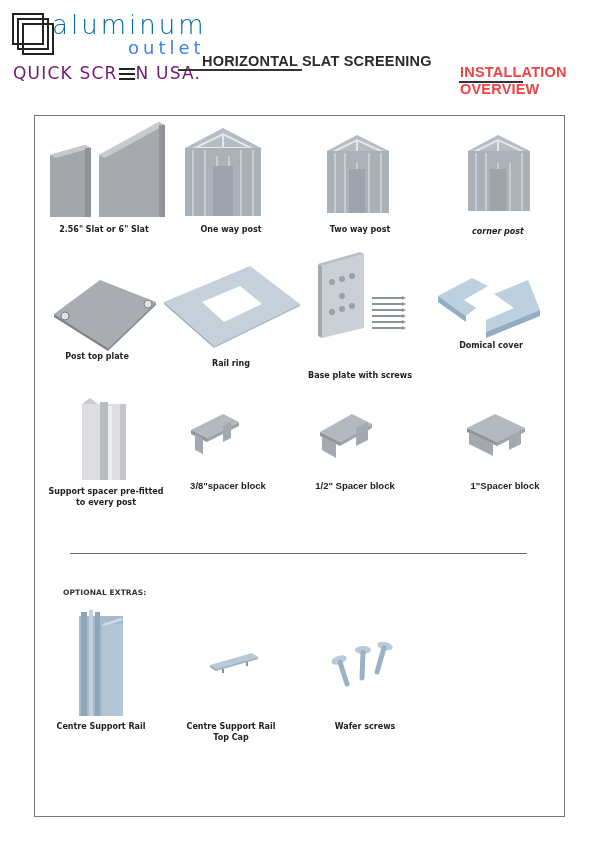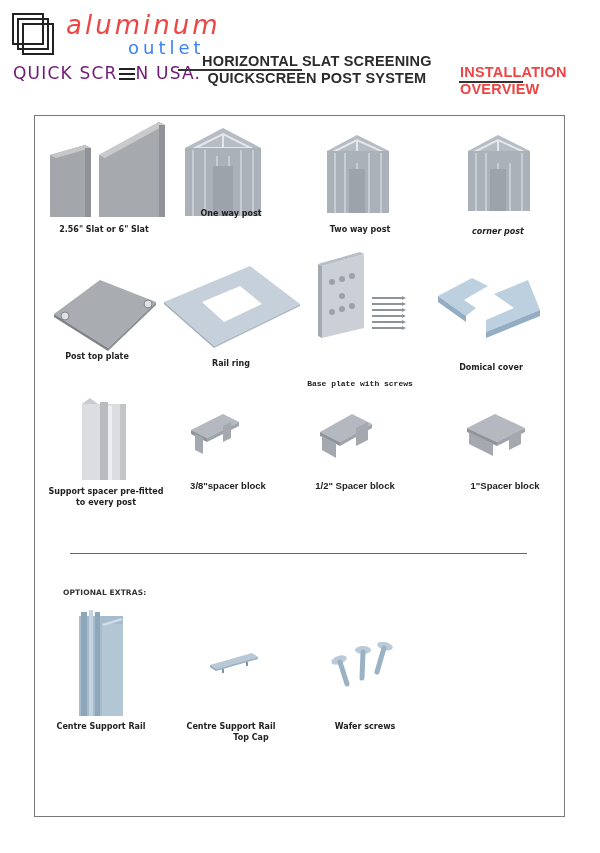--- a/index.html
+++ b/index.html
@@ -1,25 +1,25 @@
 <!DOCTYPE html>
 <html><head>
 <meta charset="utf-8">
 <style>
   html, body { margin:0; padding:0; background:#ffffff; }
   body { width:600px; height:853px; position:relative; overflow:hidden; font-family:"DejaVu Sans", sans-serif; color:#222; }
   .abs { position:absolute; }
   
   .logo-mark { left:12px; top:13px; width:44px; height:44px; }
-  .brand-word1 { left:66px; top:10px; font-family:"DejaVu Sans", sans-serif; font-size:26px; font-weight:300; letter-spacing:3px; color:#ef4444; line-height:30px;font-style:italic; }
+  .brand-word1 { left:52px; top:10px; font-family:"DejaVu Sans", sans-serif; font-size:26px; font-weight:300; letter-spacing:3px; color:#0369a1; line-height:30px; }
   .brand-word2 { left:128px; top:38px; font-family:"DejaVu Sans", sans-serif; font-size:18px; letter-spacing:4px; color:#3b82f6; line-height:20px; }
   .qs-brand { left:13px; top:63px; font-family:"DejaVu Sans", sans-serif; font-size:17px; letter-spacing:1.2px; color:#701a75; line-height:20px; white-space:nowrap; }
   .qs-brand .eq { display:inline-block; width:16px; height:12px; vertical-align:-1px; margin:0 1px; border-top:2px solid #222; border-bottom:2px solid #222; position:relative; box-sizing:border-box; }
   .qs-brand .eq::after { content:""; position:absolute; left:0; right:0; top:3px; border-top:2px solid #222; }
-  .title-block { left:202px; top:53px; font-family:"Liberation Sans", sans-serif; font-weight:bold; font-size:14.5px; line-height:17px; color:#2b2b2b; letter-spacing:0.2px;text-align:center; }
+  .title-block { left:202px; top:53px; font-family:"Liberation Sans", sans-serif; font-weight:bold; font-size:14.5px; line-height:17px; color:#2b2b2b; letter-spacing:0.2px; }
   .title-block div { white-space:nowrap; }
   .title-rule { left:178px; top:69px; width:124px; height:0; border-top:2px solid #333; }
   .install-block { left:460px; top:64px; font-family:"Liberation Sans", sans-serif; font-weight:bold; font-size:14.5px; line-height:17px; color:#ef4444; letter-spacing:0.2px; }
   .install-rule { left:459px; top:81px; width:64px; border-top:2px solid #333; }
   
   .frame { left:34px; top:115px; width:531px; height:702px; border:1.5px solid #777; box-sizing:border-box; }
   .divider { left:70px; top:553px; width:457px; border-top:1.5px solid #666; }
   .section-label { font-family:"DejaVu Sans", sans-serif; font-weight:bold; font-size:7.5px; color:#333; letter-spacing:0.1px;text-align:center; }
   .cap { position:absolute; font-family:"DejaVu Sans", sans-serif; font-weight:bold; font-size:8px; color:#222; text-align:center; line-height:11px; white-space:nowrap; transform:translateX(-50%); }
   .cap2 { font-family:"Liberation Sans", sans-serif; font-size:9.5px; }
@@ -39,21 +39,20 @@
 <div class="abs brand-word1">aluminum</div>
 <div class="abs brand-word2">outlet</div>
 
 <div class="abs qs-brand">
   <span>QUICK SCR</span><span class="eq"></span><span>N USA.</span>
 </div>
 
 <div class="abs title-rule"></div>
 <div class="abs title-block">
   <div>HORIZONTAL SLAT SCREENING</div>
-  <div>QUICKSCREEN POST SYSTEM</div>
 </div>
 
 <div class="abs install-block">
   <div>INSTALLATION</div>
   <div>OVERVIEW</div>
 </div>
 <div class="abs install-rule"></div>
 
 <div class="abs frame"></div>
 
@@ -78,21 +77,21 @@
         <line x1="10" y1="24" x2="10" y2="90"></line>
         <line x1="22" y1="24" x2="22" y2="90"></line>
         <line x1="34" y1="30" x2="34" y2="90"></line>
         <line x1="46" y1="30" x2="46" y2="90"></line>
         <line x1="58" y1="24" x2="58" y2="90"></line>
         <line x1="70" y1="24" x2="70" y2="90"></line>
       </g>
     <rect x="30" y="40" width="20" height="50" fill="#9ca3aa"></rect>
   </svg>
 </div>
-<div class="cap" style="left:231px;top:208px;">One way post</div>
+<div class="cap" style="left:231px;top:224px;">One way post</div>
 
 <div class="item" style="left:325px;top:133px;">
   <svg width="66" height="82" viewBox="0 0 66 82">
     <polygon points="2,18 32,2 64,18 32,34" fill="#b6bcc3"></polygon>
     <path d="M10,18 L32,7 L56,18 L32,29 Z M32,7 L32,29" stroke="#e4e7ea" stroke-width="2" fill="none"></path>
     <rect x="2" y="18" width="62" height="62" fill="#aab1b8"></rect>
     <g stroke="#c7cdd3" stroke-width="2">
         <line x1="10" y1="20" x2="10" y2="80"></line>
         <line x1="20" y1="20" x2="20" y2="80"></line>
         <line x1="32" y1="30" x2="32" y2="80"></line>
@@ -167,31 +166,31 @@
     <g fill="#8d949b">
         <polygon points="88,44 92,46 88,48"></polygon>
         <polygon points="88,50 92,52 88,54"></polygon>
         <polygon points="88,56 92,58 88,60"></polygon>
         <polygon points="88,62 92,64 88,66"></polygon>
         <polygon points="88,68 92,70 88,72"></polygon>
         <polygon points="88,74 92,76 88,78"></polygon>
       </g>
   </svg>
 </div>
-<div class="cap" style="left:360px;top:378px;font-family:Liberation Mono, monospace;">Base plate with screws</div>
+<div class="cap" style="left:360px;top:370px;">Base plate with screws</div>
 
 <div class="item" style="left:436px;top:270px;">
   <svg width="106" height="70" viewBox="0 0 106 70">
     <polygon points="2,26 36,8 52,16 28,30 40,38 30,46" fill="#bcd0e0"></polygon>
     <polygon points="2,26 30,46 30,52 2,32" fill="#93aec4"></polygon>
     <polygon points="58,24 92,10 104,40 50,62 50,50 78,38" fill="#bcd0e0"></polygon>
     <polygon points="50,62 104,40 104,46 50,68" fill="#93aec4"></polygon>
   </svg>
 </div>
-<div class="cap" style="left:491px;top:362px;">Domical cover</div>
+<div class="cap" style="left:491px;top:340px;">Domical cover</div>
 
 <div class="item" style="left:80px;top:396px;">
   <svg width="50" height="84" viewBox="0 0 50 84">
     <rect x="2" y="8" width="44" height="76" fill="#dcdde0"></rect>
     <polygon points="2,8 10,2 18,8" fill="#c9cbce"></polygon>
     <rect x="20" y="6" width="8" height="78" fill="#b9bbbf"></rect>
     <rect x="28" y="10" width="4" height="74" fill="#eeeff1"></rect>
     <rect x="40" y="8" width="6" height="76" fill="#c3c5c8"></rect>
   </svg>
 </div>
@@ -250,21 +249,21 @@
 <div class="item" style="left:208px;top:651px;">
   <svg width="52" height="22" viewBox="0 0 52 22">
     <polygon points="2,14 44,2 50,6 8,18" fill="#b7c8d6"></polygon>
     <polygon points="2,14 8,18 8,20 2,16" fill="#8ea4b6"></polygon>
     <polygon points="8,18 50,6 50,8 8,20" fill="#9eb2c2"></polygon>
     <rect x="14" y="18" width="2" height="4" fill="#7e93a4"></rect>
     <rect x="38" y="11" width="2" height="4" fill="#7e93a4"></rect>
   </svg>
 </div>
 <div class="cap" style="left:231px;top:721px;">Centre Support Rail</div>
-<div class="cap" style="left:231px;top:732px;margin-left:20px;">Top Cap</div>
+<div class="cap" style="left:231px;top:732px;">Top Cap</div>
 
 <div class="item" style="left:329px;top:642px;">
   <svg width="72" height="46" viewBox="0 0 72 46">
     <g>
       <ellipse cx="10" cy="18" rx="8" ry="4" fill="#b9cbd9" transform="rotate(-20 10 18)"></ellipse>
       <line x1="11" y1="20" x2="18" y2="42" stroke="#9bb2c4" stroke-width="5" stroke-linecap="round"></line>
     </g>
     <g>
       <ellipse cx="34" cy="8" rx="8" ry="4" fill="#b9cbd9"></ellipse>
       <line x1="34" y1="10" x2="33" y2="36" stroke="#9bb2c4" stroke-width="5" stroke-linecap="round"></line>

